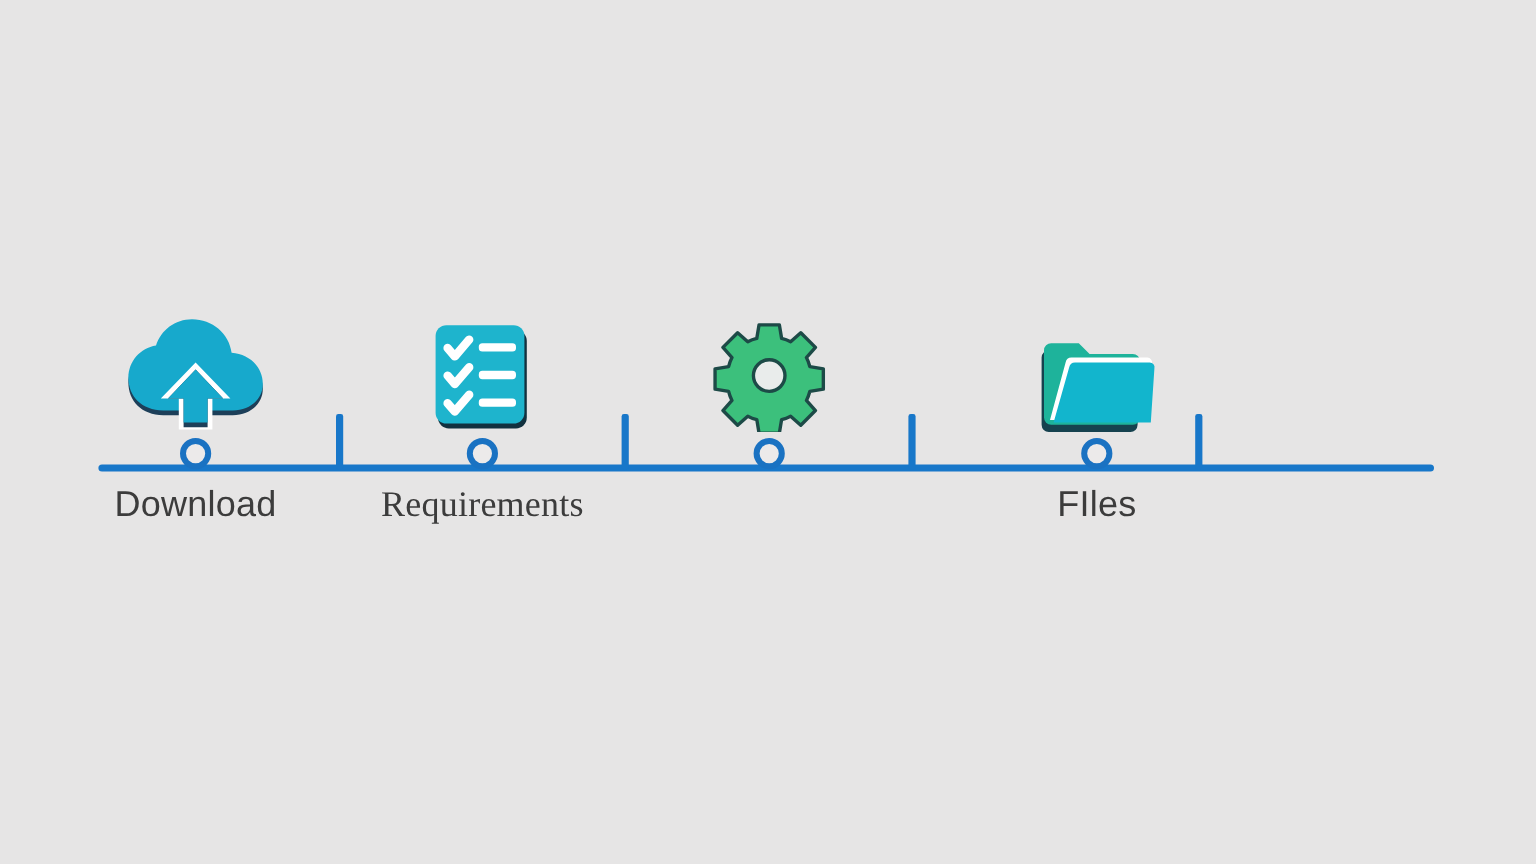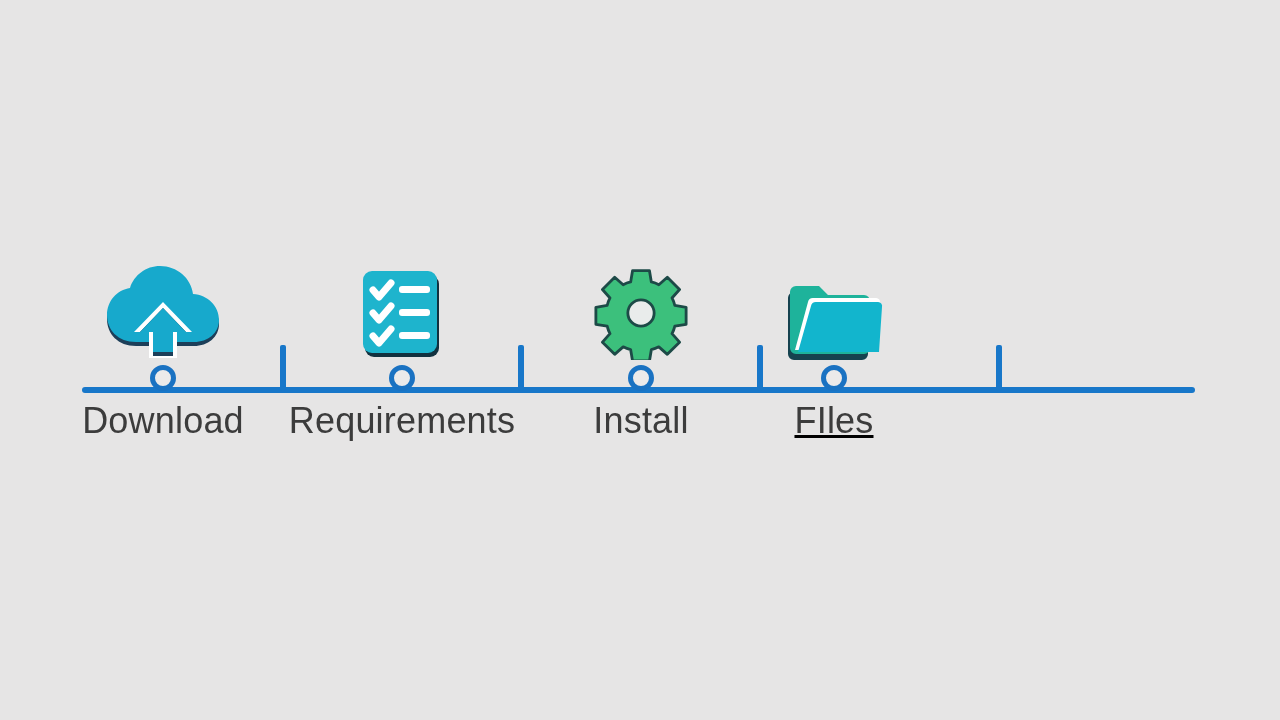--- a/index.html
+++ b/index.html
@@ -72,21 +72,21 @@
     width: 26px;
     height: 26px;
     border-radius: 50%;
     border: 5px solid #1a72c2;
     background: #eceaea;
     box-sizing: border-box;
   }
 
   .stage-label {
     margin-top: 6px;
-    font-size: 36px;
+    font-size: 30px;
     font-weight: 300;
     letter-spacing: 0.2px;
     color: #3c3c3c;
     line-height: 38px;
     white-space: nowrap;
   }
 </style>
 </head>
 <body>
 
@@ -113,21 +113,21 @@
 
         <path d="M63 44 L86 68 L73 68 L73 88 L53 88 L53 68 L40 68 Z" fill="#17a9cc"></path>
       </svg>
     </div>
     <div class="stage-node">
       <div class="node-ring"></div>
     </div>
     <div class="stage-label">Download</div>
   </div>
 
-  <div class="stage" style="left:402px;">
+  <div class="stage" style="left:402px;font-family:Liberation Serif, serif;">
     <div class="stage-icon">
       <svg width="88" height="92" viewBox="0 0 88 92">
         <rect x="7" y="7" width="74" height="82" rx="9" fill="#12313f"></rect>
         <rect x="5" y="3" width="74" height="82" rx="9" fill="#1eb4cd"></rect>
 
         <path d="M15 22 l6 7 l12 -14" stroke="#ffffff" stroke-width="7" fill="none" stroke-linecap="round" stroke-linejoin="round"></path>
         <rect x="41" y="18" width="31" height="7" rx="3" fill="#ffffff"></rect>
 
         <path d="M15 45 l6 7 l12 -14" stroke="#ffffff" stroke-width="7" fill="none" stroke-linecap="round" stroke-linejoin="round"></path>
         <rect x="41" y="41" width="31" height="7" rx="3" fill="#ffffff"></rect>
@@ -149,24 +149,23 @@
           <g fill="#3cc07c" stroke="#1d4a47" stroke-width="3" stroke-linejoin="round">
             <path d="M-9,-45 h18 l2,12 a34,34 0 0 1 8,3 l9,-8 l13,13 l-8,9 a34,34 0 0 1 3,8 l12,2 v18 l-12,2 a34,34 0 0 1 -3,8 l8,9 l-13,13 l-9,-8 a34,34 0 0 1 -8,3 l-2,12 h-18 l-2,-12 a34,34 0 0 1 -8,-3 l-9,8 l-13,-13 l8,-9 a34,34 0 0 1 -3,-8 l-12,-2 v-18 l12,-2 a34,34 0 0 1 3,-8 l-8,-9 l13,-13 l9,8 a34,34 0 0 1 8,-3 Z"></path>
           </g>
           <circle cx="0" cy="0" r="14" fill="#e9eceb" stroke="#1d4a47" stroke-width="3"></circle>
         </g>
       </svg>
     </div>
     <div class="stage-node">
       <div class="node-ring"></div>
     </div>
-    <div class="stage-label">Install</div>
   </div>
 
-  <div class="stage" style="left:834px;text-decoration:underline;">
+  <div class="stage" style="left:914px;">
     <div class="stage-icon">
       <svg width="100" height="82" viewBox="0 0 100 82">
 
         <path d="M6 16 a6 6 0 0 1 6 -6 h23 l9 9 h36 a6 6 0 0 1 6 6 v47 a6 6 0 0 1 -6 6 h-68 a6 6 0 0 1 -6 -6 Z" fill="#16424f" transform="translate(-2,4)"></path>
 
         <path d="M6 14 a6 6 0 0 1 6 -6 h23 l9 9 h36 a6 6 0 0 1 6 6 v47 a6 6 0 0 1 -6 6 h-68 a6 6 0 0 1 -6 -6 Z" fill="#1eb39b"></path>
 
         <path d="M14 74 L27 26 a5 5 0 0 1 5 -4 h63 a4 4 0 0 1 4 5 L95 74 Z" fill="#ffffff" transform="translate(-3,-2)"></path>
 
         <path d="M14 74 L27 28 a5 5 0 0 1 5 -4 h62 a4 4 0 0 1 4 5 L95 74 Z" fill="#12b5cd"></path>

